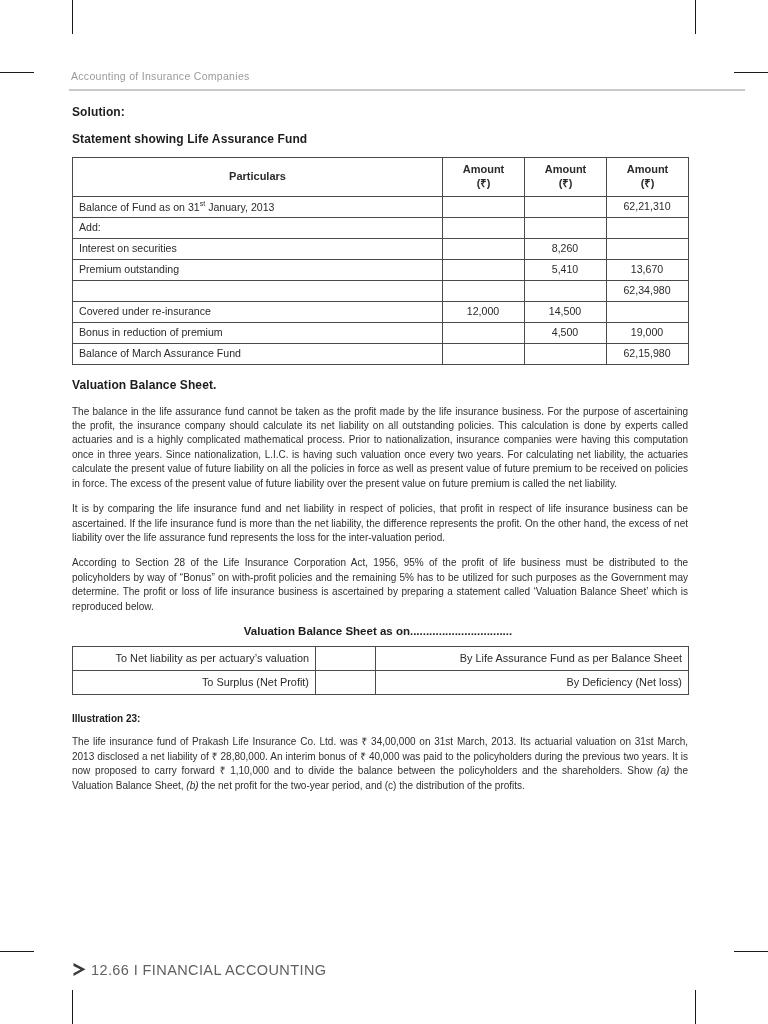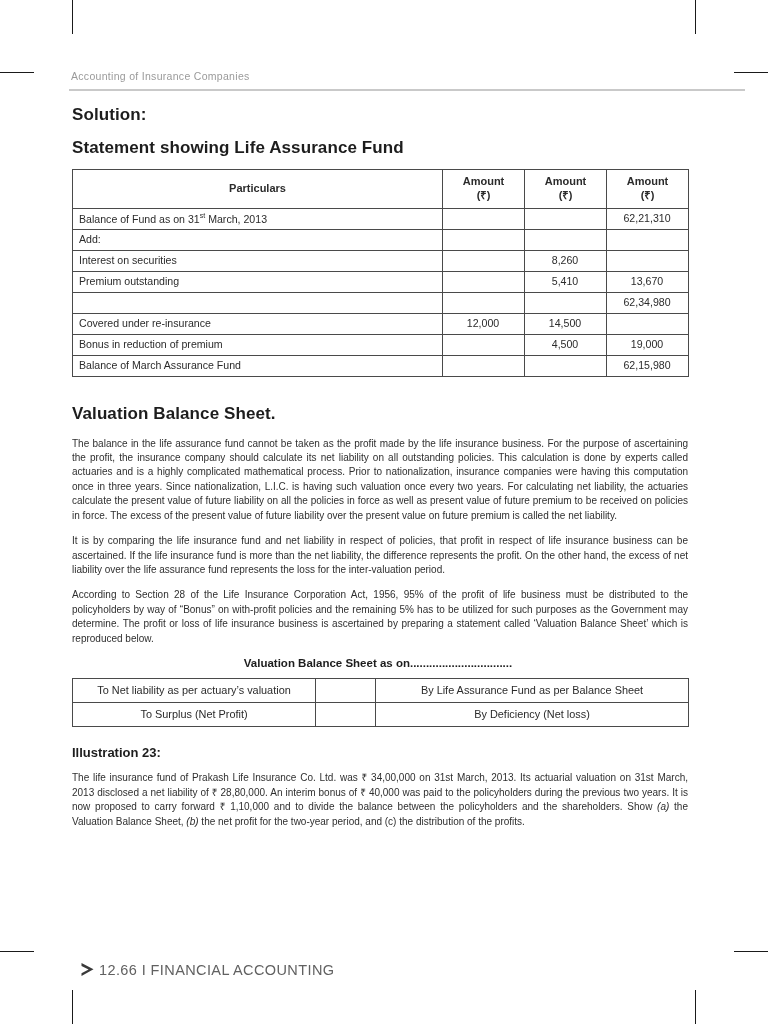--- a/index.html
+++ b/index.html
@@ -55,21 +55,21 @@
   }
   .head-rule {
     height: 2px;
     background: #c9c9c9;
     margin-bottom: 14px;
     margin-left: -1px;
     width: 676px;
   }
 
   h2.label {
-    font-size: 17px;
+    font-size: 12px;
     font-weight: bold;
     color: #1d1d1d;
     margin: 0 0 13px 2px;
     letter-spacing: 0.1px;
   }
   h2.label.tight { margin-bottom: 11px; }
 
   
   table.stmt {
     border-collapse: collapse;
@@ -126,39 +126,39 @@
     width: 616px;
     margin: 0 0 0 2px;
     table-layout: fixed;
   }
   table.vbs td {
     border: 1px solid #4a4a4a;
     font-size: 10.9px;
     color: #2b2b2b;
     padding: 5px 6px 6px 6px;
     vertical-align: middle;
-    text-align: center;
+    text-align: right;
   }
   .vbs-left  { width: 243px; }
   .vbs-mid   { width: 60px; }
   .vbs-right { width: 313px; }
 
   h3.illus {
-    font-size: 13px;
+    font-size: 10px;
     font-weight: bold;
     color: #1d1d1d;
     margin: 18px 0 11px 2px;
   }
 
   em { font-style: italic; }
 
   
   .footer {
     position: absolute;
-    left: 80px;
+    left: 72px;
     bottom: 46px;
     display: flex;
     align-items: center;
     gap: 3px;
   }
   .chevron {
     width: 16px;
     height: 17px;
     flex: 0 0 auto;
     display: block;
@@ -216,21 +216,21 @@
           <span>(₹)</span>
         </th>
         <th>
           <span>Amount</span><br>
           <span>(₹)</span>
         </th>
       </tr>
     </thead>
     <tbody>
       <tr>
-        <td class="particulars"><span>Balance of Fund as on 31</span><sup>st</sup><span> March, 2013</span></td>
+        <td class="particulars"><span>Balance of Fund as on 31</span><sup>st</sup><span> January, 2013</span></td>
         <td class="amt"></td>
         <td class="amt"></td>
         <td class="amt">62,21,310</td>
       </tr>
       <tr>
         <td class="particulars">Add:</td>
         <td class="amt"></td>
         <td class="amt"></td>
         <td class="amt"></td>
       </tr>
@@ -266,21 +266,21 @@
       </tr>
       <tr>
         <td class="particulars">Balance of March Assurance Fund</td>
         <td class="amt"></td>
         <td class="amt"></td>
         <td class="amt">62,15,980</td>
       </tr>
     </tbody>
   </table>
 
-  <h2 class="label" style="margin-top:27px;">Valuation Balance Sheet.</h2>
+  <h2 class="label" style="margin-top:13px;">Valuation Balance Sheet.</h2>
 
   <p class="body">The balance in the life assurance fund cannot be taken as the profit made by the life insurance business. For the purpose of ascertaining the profit, the insurance company should calculate its net liability on all outstanding policies. This calculation is done by experts called actuaries and is a highly complicated mathematical process. Prior to nationalization, insurance companies were having this computation once in three years. Since nationalization, L.I.C. is having such valuation once every two years. For calculating net liability, the actuaries calculate the present value of future liability on all the policies in force as well as present value of future premium to be received on policies in force. The excess of the present value of future liability over the present value on future premium is called the net liability.</p>
   <p class="body">It is by comparing the life insurance fund and net liability in respect of policies, that profit in respect of life insurance business can be ascertained. If the life insurance fund is more than the net liability, the difference represents the profit. On the other hand, the excess of net liability over the life assurance fund represents the loss for the inter-valuation period.</p>
   <p class="body">According to Section 28 of the Life Insurance Corporation Act, 1956, 95% of the profit of life business must be distributed to the policyholders by way of “Bonus” on with-profit policies and the remaining 5% has to be utilized for such purposes as the Government may determine. The profit or loss of life insurance business is ascertained by preparing a statement called ‘Valuation Balance Sheet’ which is reproduced below.</p>
 
   <div class="vbs-caption">Valuation Balance Sheet as on................................</div>
 
   <table class="vbs">
     <colgroup>
         <col class="vbs-left">

